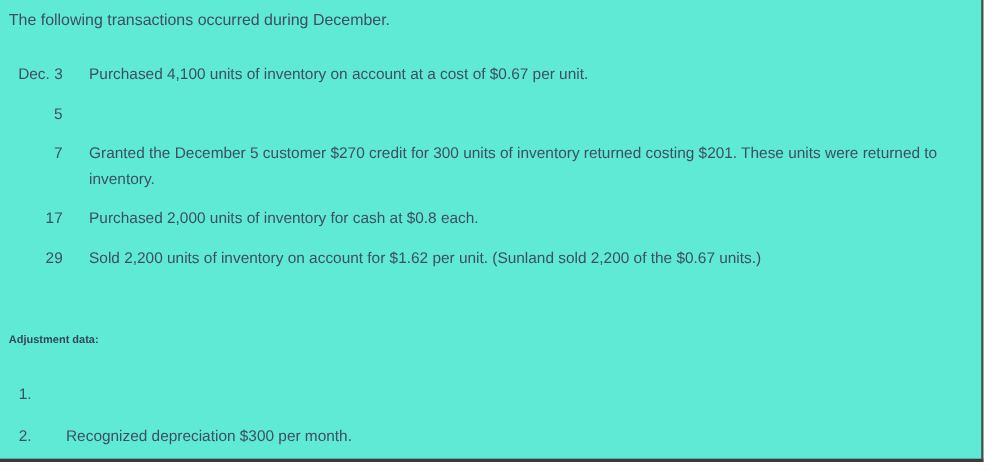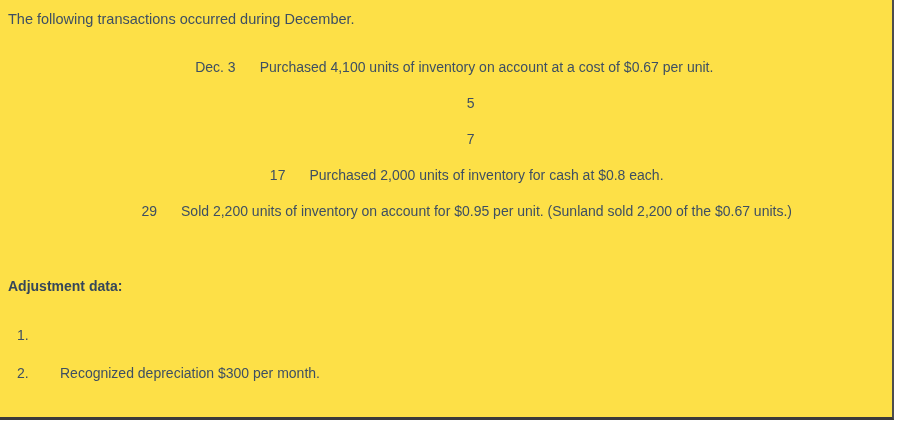--- a/index.html
+++ b/index.html
@@ -13,50 +13,49 @@
     font-family: "Liberation Sans", "DejaVu Sans", sans-serif;
     overflow: hidden;
   }
   .panel {
     position: relative;
     box-sizing: border-box;
     width: 894px;
     height: 420px;
     border-right: 2px solid #4d4d4d;
     border-bottom: 3px solid #3a3a3a;
-    background: #fde047;
+    background: #5eead4;
     color: #3e4f62;
     font-size: 14px;
     line-height: 23px;
   }
   .intro {
     padding: 8px 0 0 8px;
     margin: 0 0 25px 0;
     font-size: 14.5px;
   }
   .tx-row {
     display: flex;
     align-items: flex-start;
     margin: 0 0 13px 0;
-    justify-content: center;
   }
   .tx-date {
     flex: 0 0 57px;
     text-align: right;
     white-space: nowrap;
   }
   .tx-desc {
     margin-left: 24px;
     max-width: 778px;
   }
   .adj-heading {
     margin: 52px 0 26px 0;
     padding-left: 8px;
     font-weight: 700;
-    font-size: 14px;
+    font-size: 10px;
     color: #35465a;
   }
   .adj-row {
     display: flex;
     align-items: flex-start;
     padding-left: 17px;
     margin: 0 0 15px 0;
   }
   .adj-num {
     flex: 0 0 43px;
@@ -76,30 +75,31 @@
     <span class="tx-date">Dec. 3</span>
     <span class="tx-desc">Purchased 4,100 units of inventory on account at a cost of $0.67 per unit.</span>
   </div>
 
   <div class="tx-row">
     <span class="tx-date">5</span>
   </div>
 
   <div class="tx-row">
     <span class="tx-date">7</span>
+    <span class="tx-desc">Granted the December 5 customer $270 credit for 300 units of inventory returned costing $201. These units were returned to inventory.</span>
   </div>
 
   <div class="tx-row">
     <span class="tx-date">17</span>
     <span class="tx-desc">Purchased 2,000 units of inventory for cash at $0.8 each.</span>
   </div>
 
   <div class="tx-row">
     <span class="tx-date">29</span>
-    <span class="tx-desc">Sold 2,200 units of inventory on account for $0.95 per unit. (Sunland sold 2,200 of the $0.67 units.)</span>
+    <span class="tx-desc">Sold 2,200 units of inventory on account for $1.62 per unit. (Sunland sold 2,200 of the $0.67 units.)</span>
   </div>
 
   <p class="adj-heading">Adjustment data:</p>
 
   <div class="adj-row">
     <span class="adj-num">1.</span>
   </div>
 
   <div class="adj-row">
     <span class="adj-num">2.</span>

